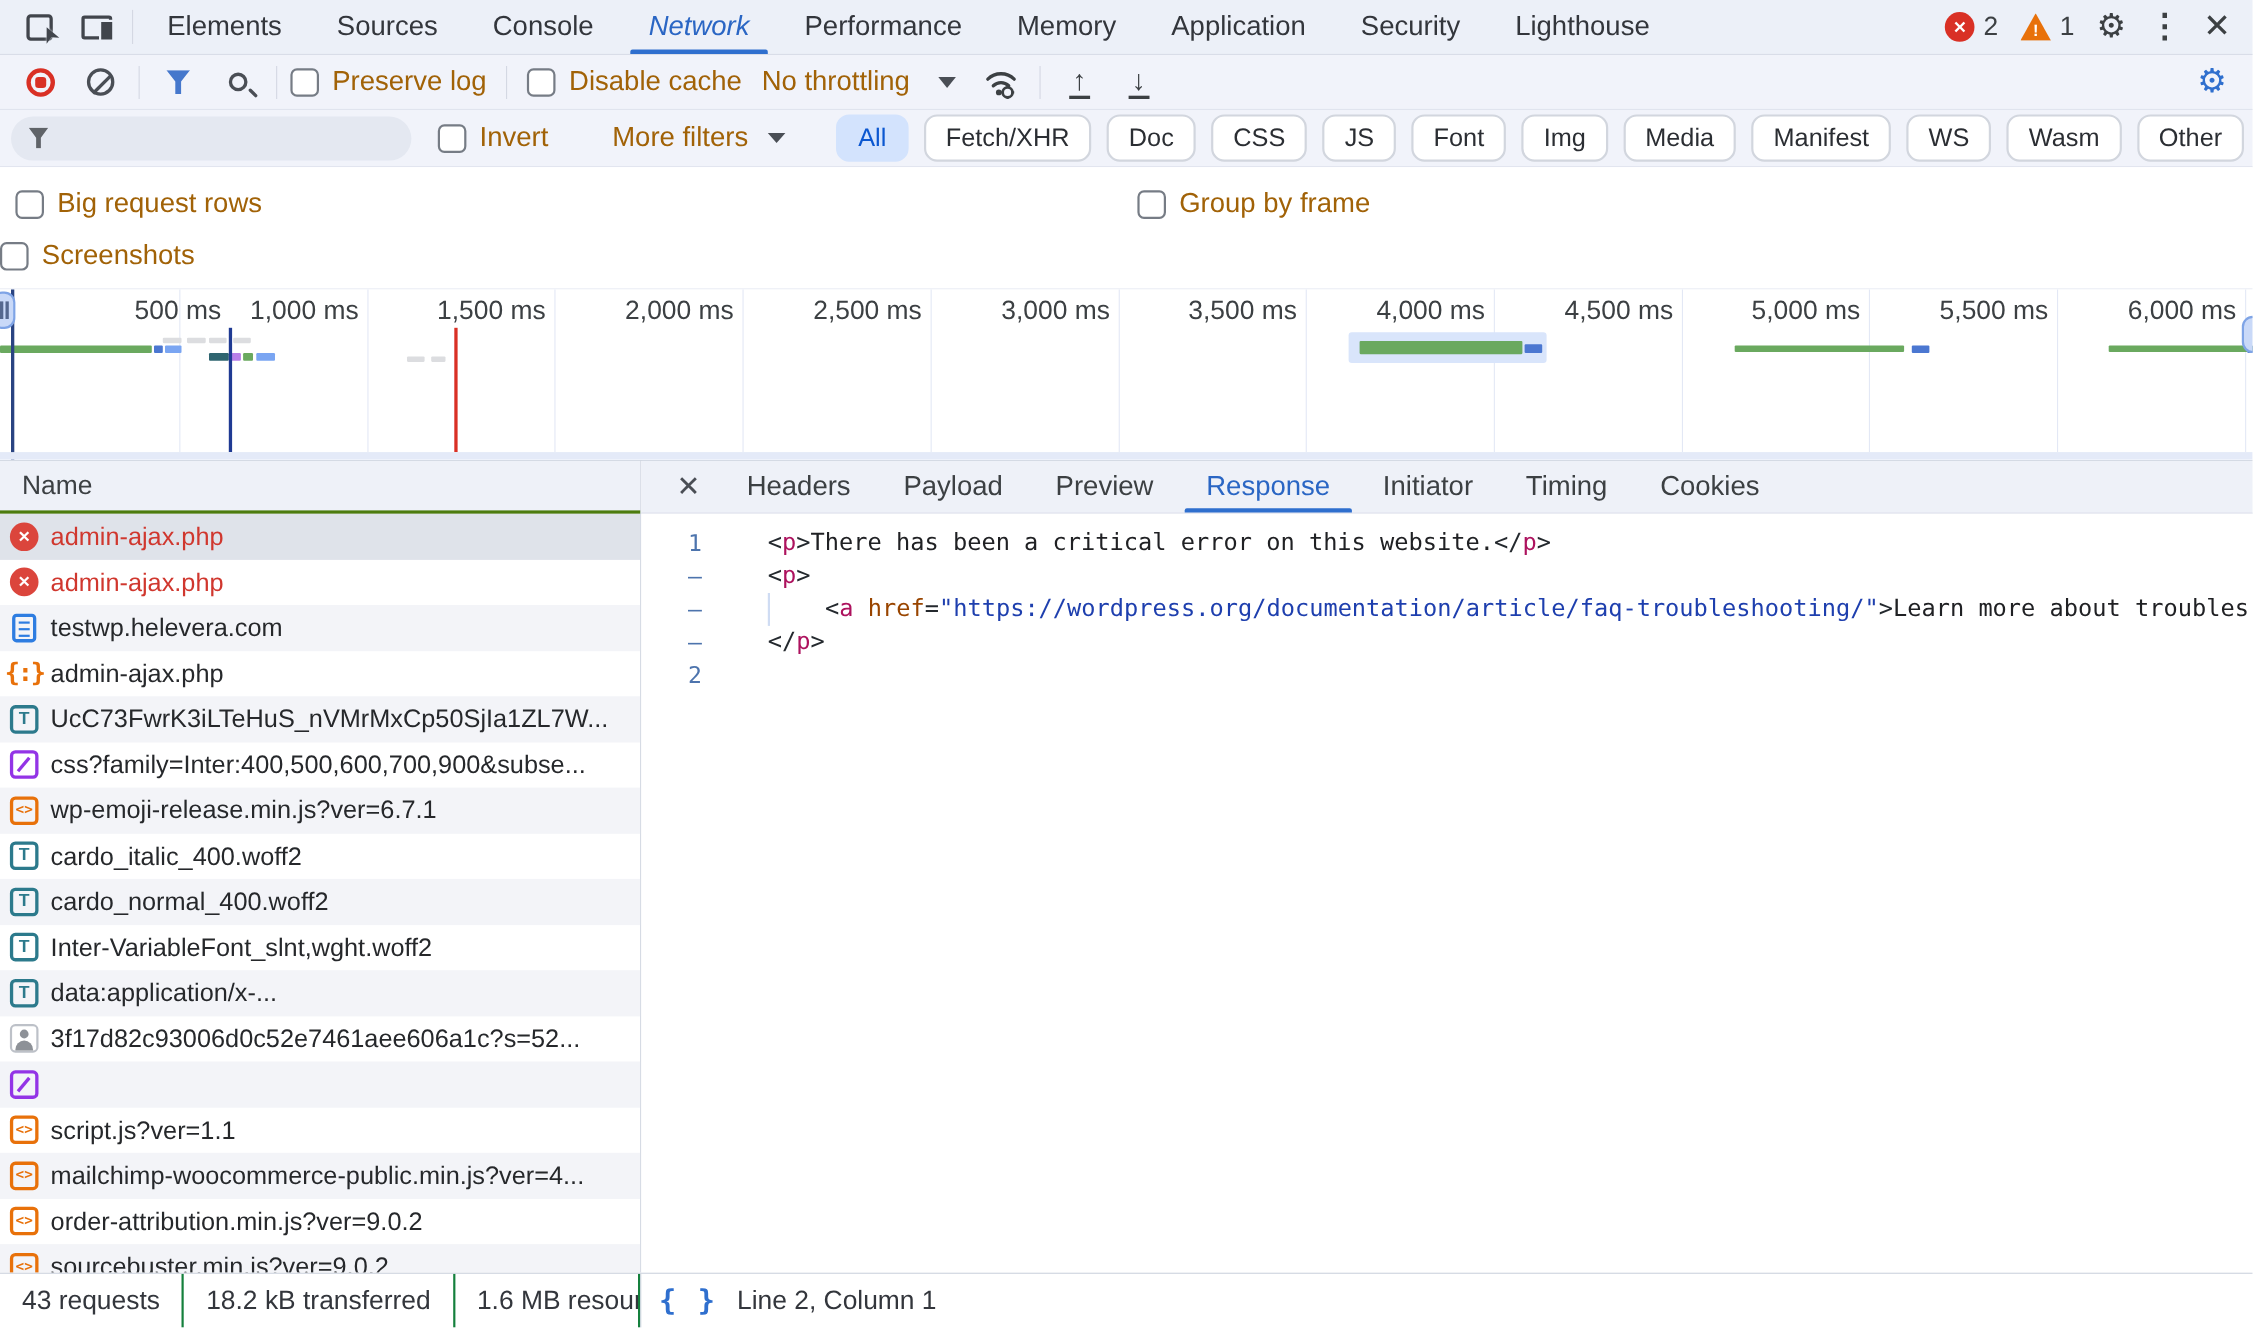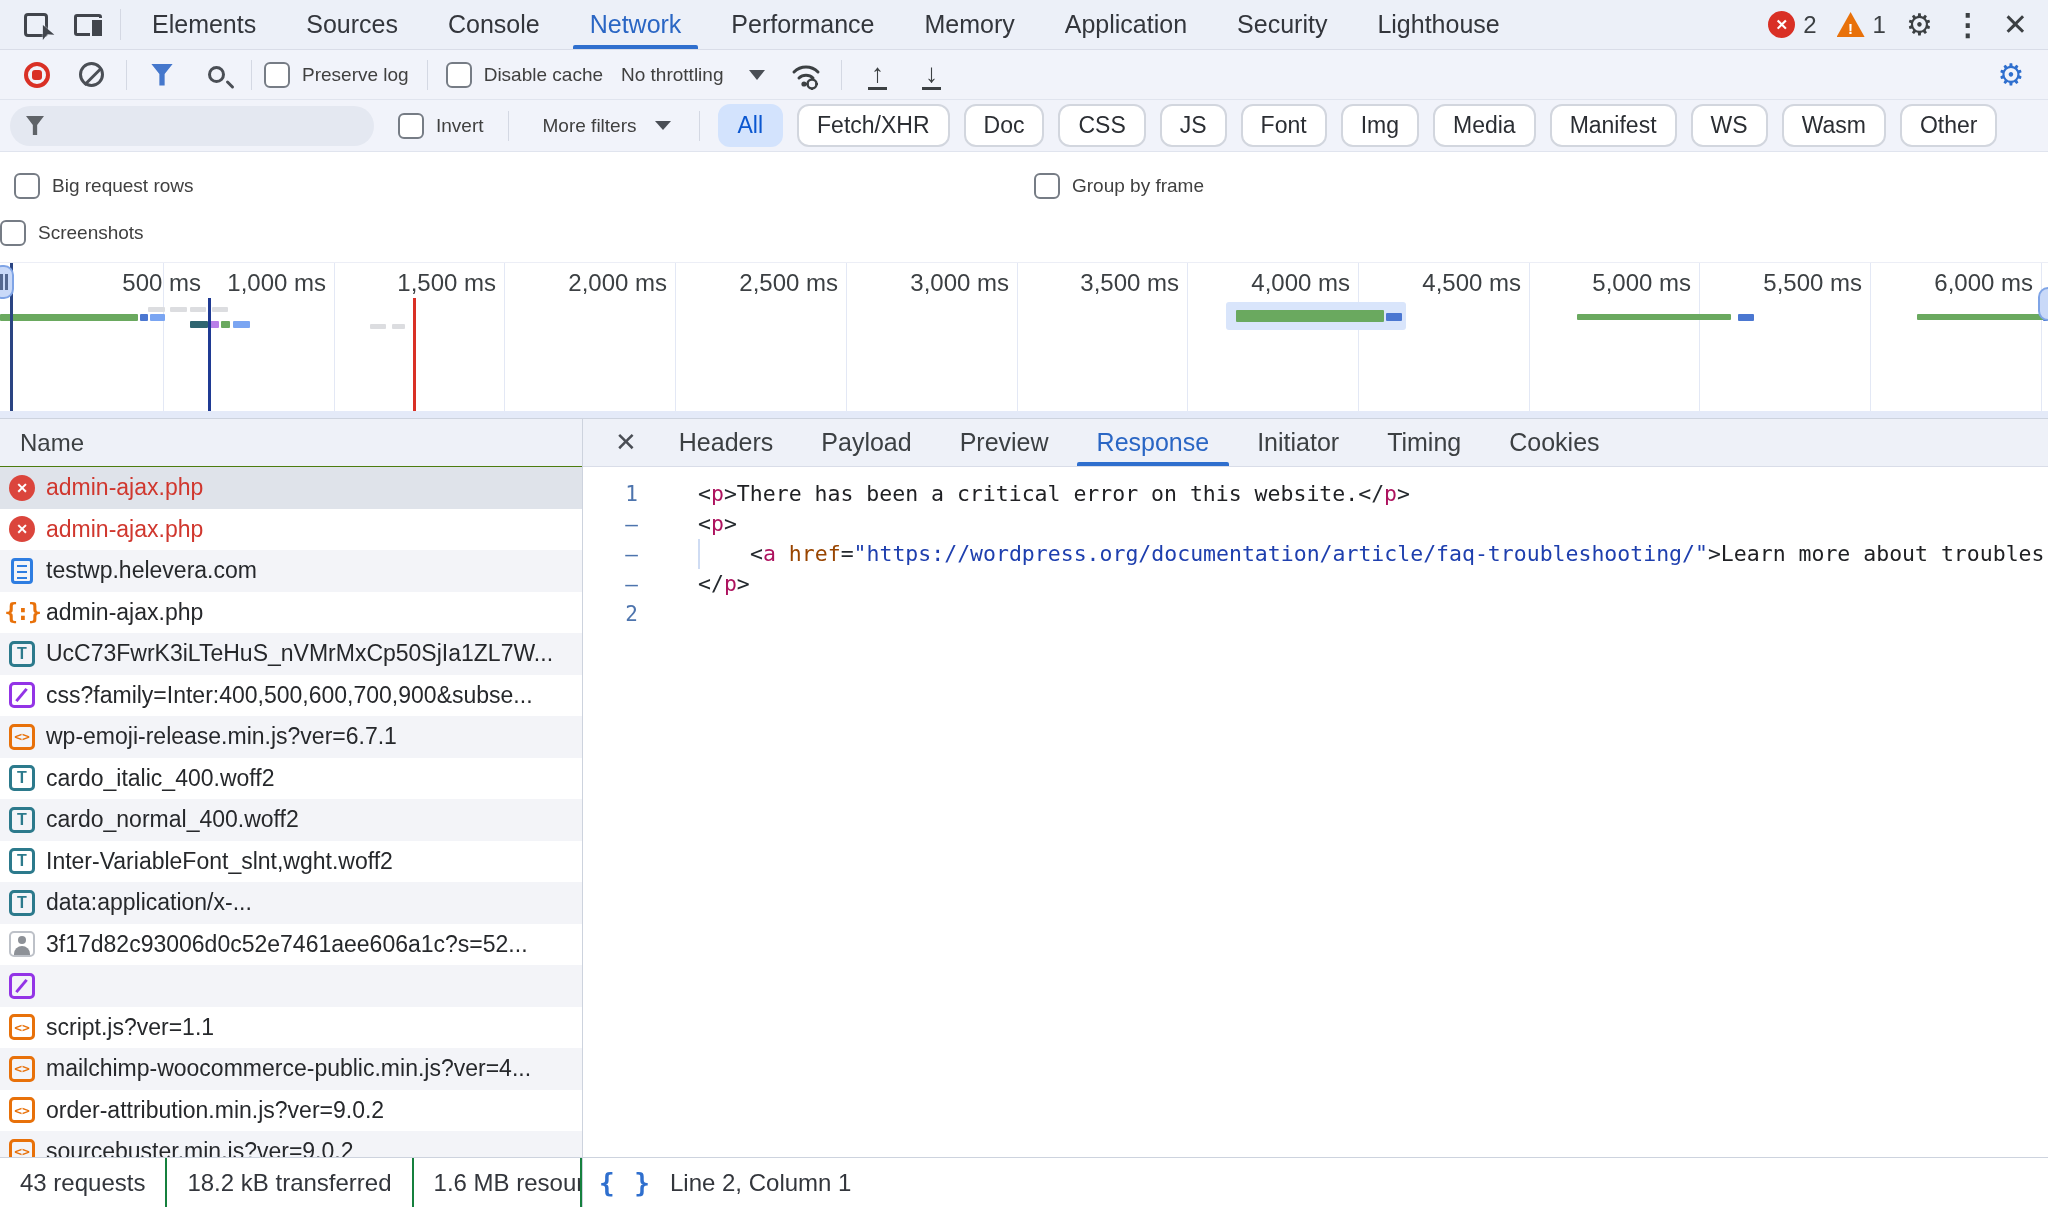--- a/index.html
+++ b/index.html
@@ -16,21 +16,21 @@
   .insp-box { width:24px; height:24px; border:3px solid #41454c; border-radius:4px; position:relative; }
   .insp-box::after { content:"➤"; position:absolute; right:-9px; bottom:-10px; font-size:20px; color:#41454c;
     transform:rotate(-115deg); text-shadow:0 0 2px #ecf0f8; }
   .dev-box { width:28px; height:22px; border:3px solid #41454c; border-radius:3px; position:relative; }
   .dev-box::after { content:""; position:absolute; right:-5px; bottom:-5px; width:10px; height:16px;
     background:#41454c; border:2px solid #ecf0f8; border-radius:2px; }
   .vsep { width:1px; background:#d4d8e3; margin:9px 6px; }
   .main-tabs { display:flex; align-items:stretch; }
   .tab { display:flex; align-items:center; padding:0 25px; font-size:25px; color:#33363c;
     position:relative; cursor:pointer; white-space:nowrap; }
-  .tab.active { color:#2a66c4; }
+  .tab.active { color:#2a66c4;font-style:italic; }
   .tab.active::after { content:""; position:absolute; left:8px; right:8px; bottom:0; height:4px;
     background:#2f6fce; border-radius:2px 2px 0 0; }
   .tabbar-right { margin-left:auto; display:flex; align-items:center; gap:20px; padding-right:20px; }
   .badge-group { display:flex; align-items:center; gap:8px; cursor:pointer; }
   .err-circ { width:27px; height:27px; border-radius:50%; background:#d93025; color:#fff;
     display:flex; align-items:center; justify-content:center; font-size:15px; font-weight:bold; }
   .warn-tri { width:28px; height:25px; background:#e8710a; clip-path:polygon(50% 0,100% 100%,0 100%);
     color:#fff; display:flex; align-items:flex-end; justify-content:center; font-size:15px; font-weight:bold; }
   .badge-num { font-size:24px; color:#3c4043; }
   .glyph-btn { font-size:30px; color:#3c4043; cursor:pointer; line-height:1; }
@@ -47,21 +47,21 @@
     clip-path:polygon(0 0,100% 0,62% 48%,62% 100%,38% 100%,38% 48%); }
   .funnel.gray { background:#5f6368; width:18px; height:19px; }
   .mag { width:17px; height:17px; border:3px solid #4a4e55; border-radius:50%; position:relative; }
   .mag::after { content:""; position:absolute; left:14px; top:14px; width:10px; height:3px;
     background:#4a4e55; transform:rotate(45deg); border-radius:2px; }
   .cbrow { display:flex; align-items:center; gap:12px; cursor:pointer; flex:0 0 auto; }
   .cb { width:26px; height:26px; border:2.5px solid #767c85; border-radius:6px; background:#fff; flex:0 0 auto; }
   .cb.checked { background:#4b79c1; border-color:#4b79c1; position:relative; }
   .cb.checked::after { content:""; position:absolute; left:7px; top:3px; width:8px; height:13px;
     border:solid #fff; border-width:0 3.5px 3.5px 0; transform:rotate(40deg); }
-  .lab { font-size:19px; color:#404040; white-space:nowrap; }
+  .lab { font-size:25px; color:#a16207; white-space:nowrap; }
   .dd { display:flex; align-items:center; gap:26px; padding:0 10px; cursor:pointer; }
   .caret { width:0; height:0; border-left:8px solid transparent; border-right:8px solid transparent;
     border-top:10px solid #4a4e55; }
   .netcond-svg { width:34px; height:30px; }
   .arrow-ic { font-size:26px; color:#3c4043; border-bottom:3.5px solid #3c4043; line-height:1;
     padding:0 3px 1px; font-weight:bold; }
   .gear-blue { color:#2f6fce; }
   .spacer { flex:1 1 auto; }
   
   .filterrow { height:52px; background:#f1f3fa; border-bottom:1px solid #e0e4ee;
@@ -89,21 +89,21 @@
   .ov-line { position:absolute; top:35px; bottom:7px; width:3px; }
   .ov-navy { position:absolute; top:0; bottom:0; width:3px; background:#2a4482; left:10px; }
   .ov-strip { position:absolute; left:0; right:0; bottom:0; height:7px; background:#e4eaf8; }
   .ov-handle { position:absolute; width:22px; height:34px; background:#c9d9f8;
     border:2px solid #7fa4e6; border-radius:10px; }
   .ov-handle i { position:absolute; top:7px; width:2.5px; height:16px; background:#55688f; display:block; }
   
   .main { flex:1 1 auto; display:flex; min-height:0; border-top:1px solid #cdd3de; }
   .left-panel { width:583px; flex:0 0 auto; border-right:1px solid #cdd3de; display:flex;
     flex-direction:column; min-height:0; }
-  .name-header { height:48px; background:#eef1f8; border-bottom:1px solid #4d7c0f;
+  .name-header { height:48px; background:#eef1f8; border-bottom:3px solid #4d7c0f;
     display:flex; align-items:center; padding-left:20px; font-size:24px; color:#3c4043; flex:0 0 auto; }
   .req-list { flex:1 1 auto; overflow:hidden; }
   .req-row { height:41.5px; display:flex; align-items:center; padding-left:8px; gap:10px;
     font-size:23px; color:#26282b; cursor:pointer; white-space:nowrap; overflow:hidden; }
   .req-row.stripe { background:#f3f4f8; }
   .req-row.selected { background:#dfe3ea; }
   .req-row.error-row { color:#d0372e; }
   .ric { width:28px; height:28px; flex:0 0 auto; display:flex; align-items:center; justify-content:center; }
   .ric-error { width:26px; height:26px; border-radius:50%; background:#db453c; color:#fff;
     font-size:14px; font-weight:bold; display:flex; align-items:center; justify-content:center; }

